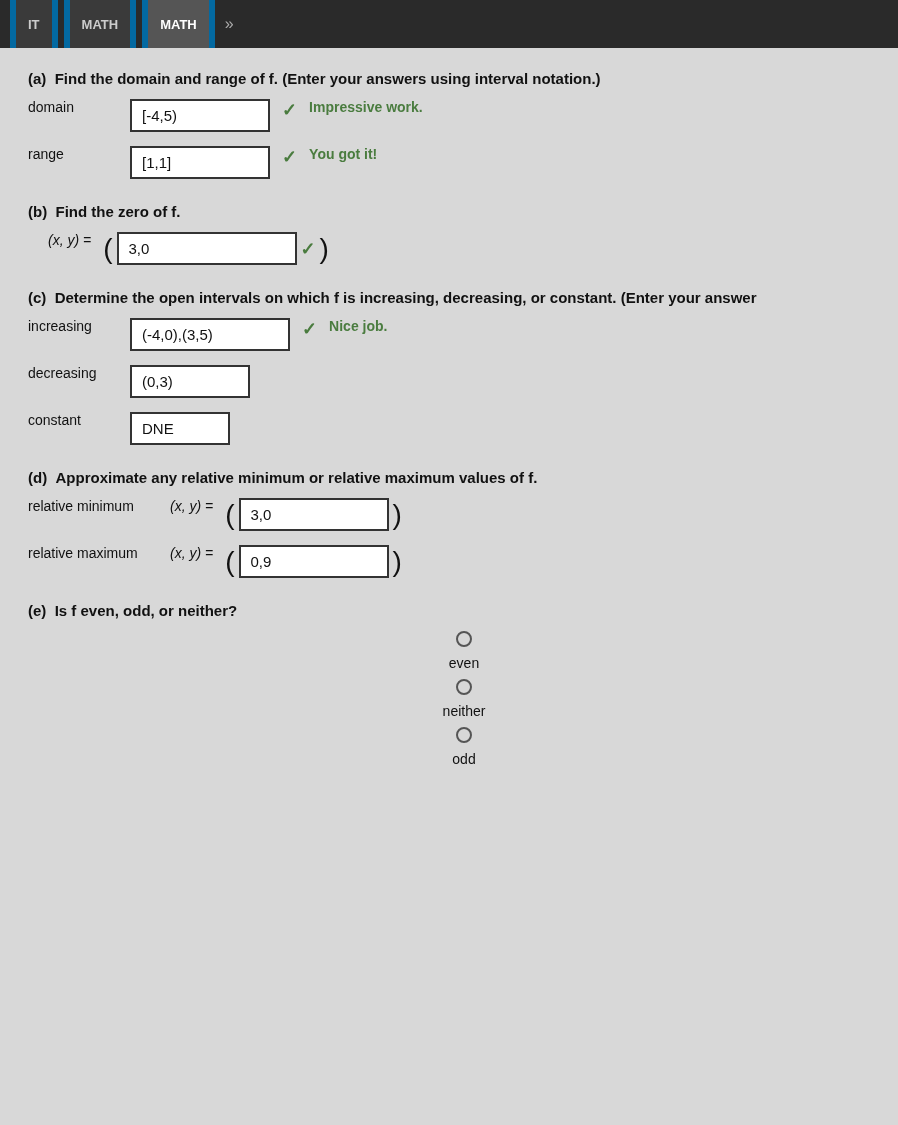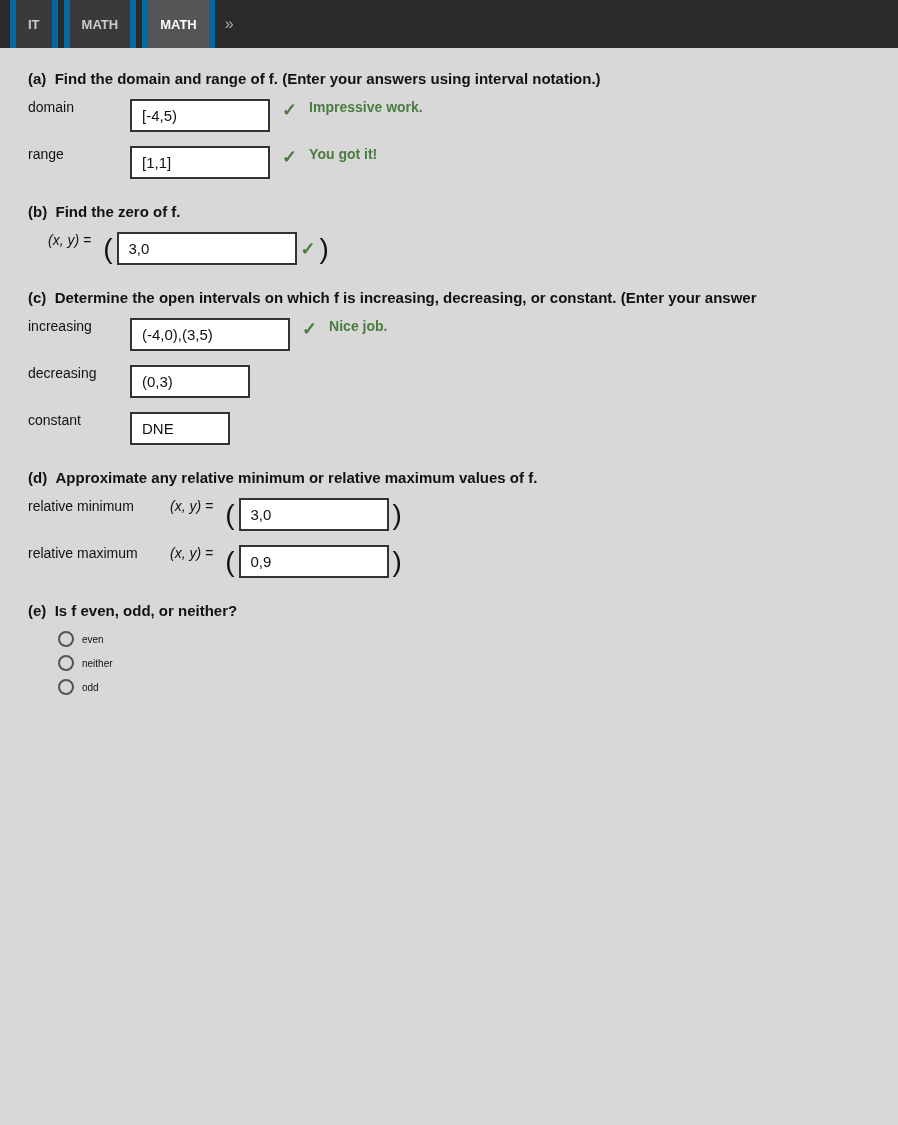--- a/index.html
+++ b/index.html
@@ -116,22 +116,23 @@
       display: flex;
       flex-direction: column;
       gap: 8px;
       margin-left: 30px;
     }
 
     .radio-item {
       display: flex;
       align-items: center;
       gap: 8px;
-      font-size: 10px;
-      color: #111;
+      font-size: 14px;
+      color: #111;
+      flex-direction: column;
     }
 
     .radio-circle {
       width: 16px;
       height: 16px;
       border-radius: 50%;
       border: 2px solid #555;
       background: transparent;
       display: inline-block;
       flex-shrink: 0;

